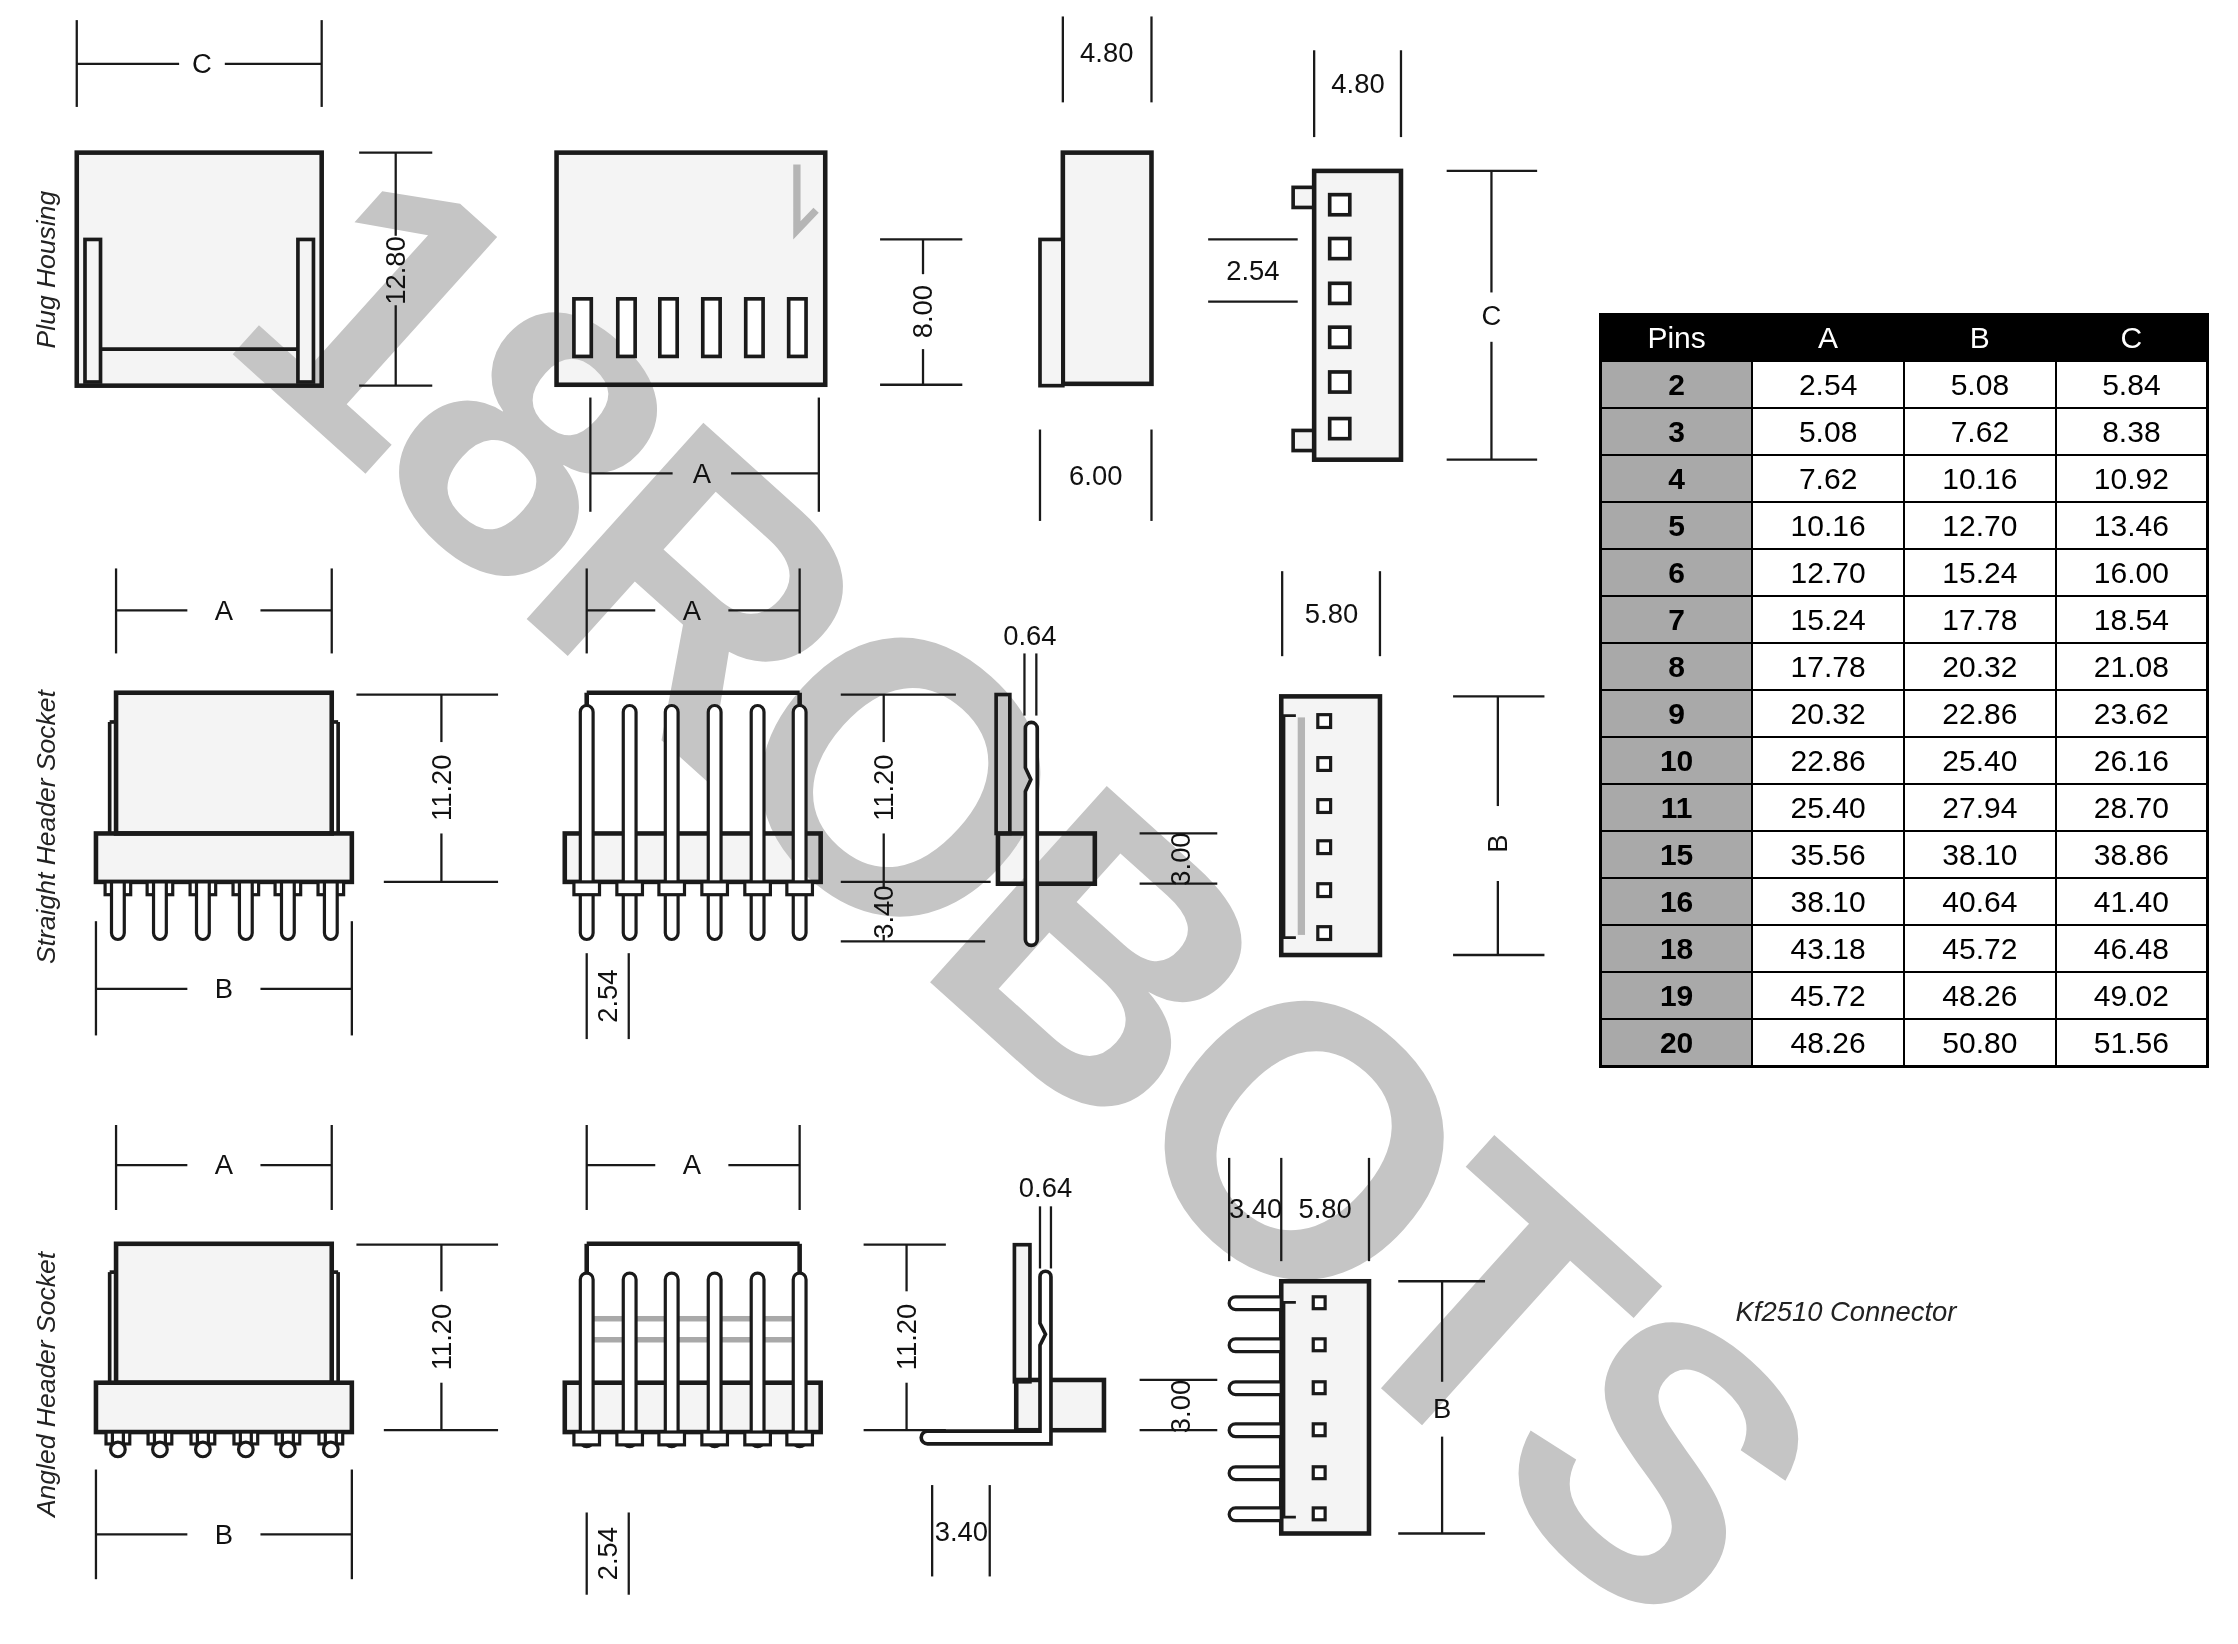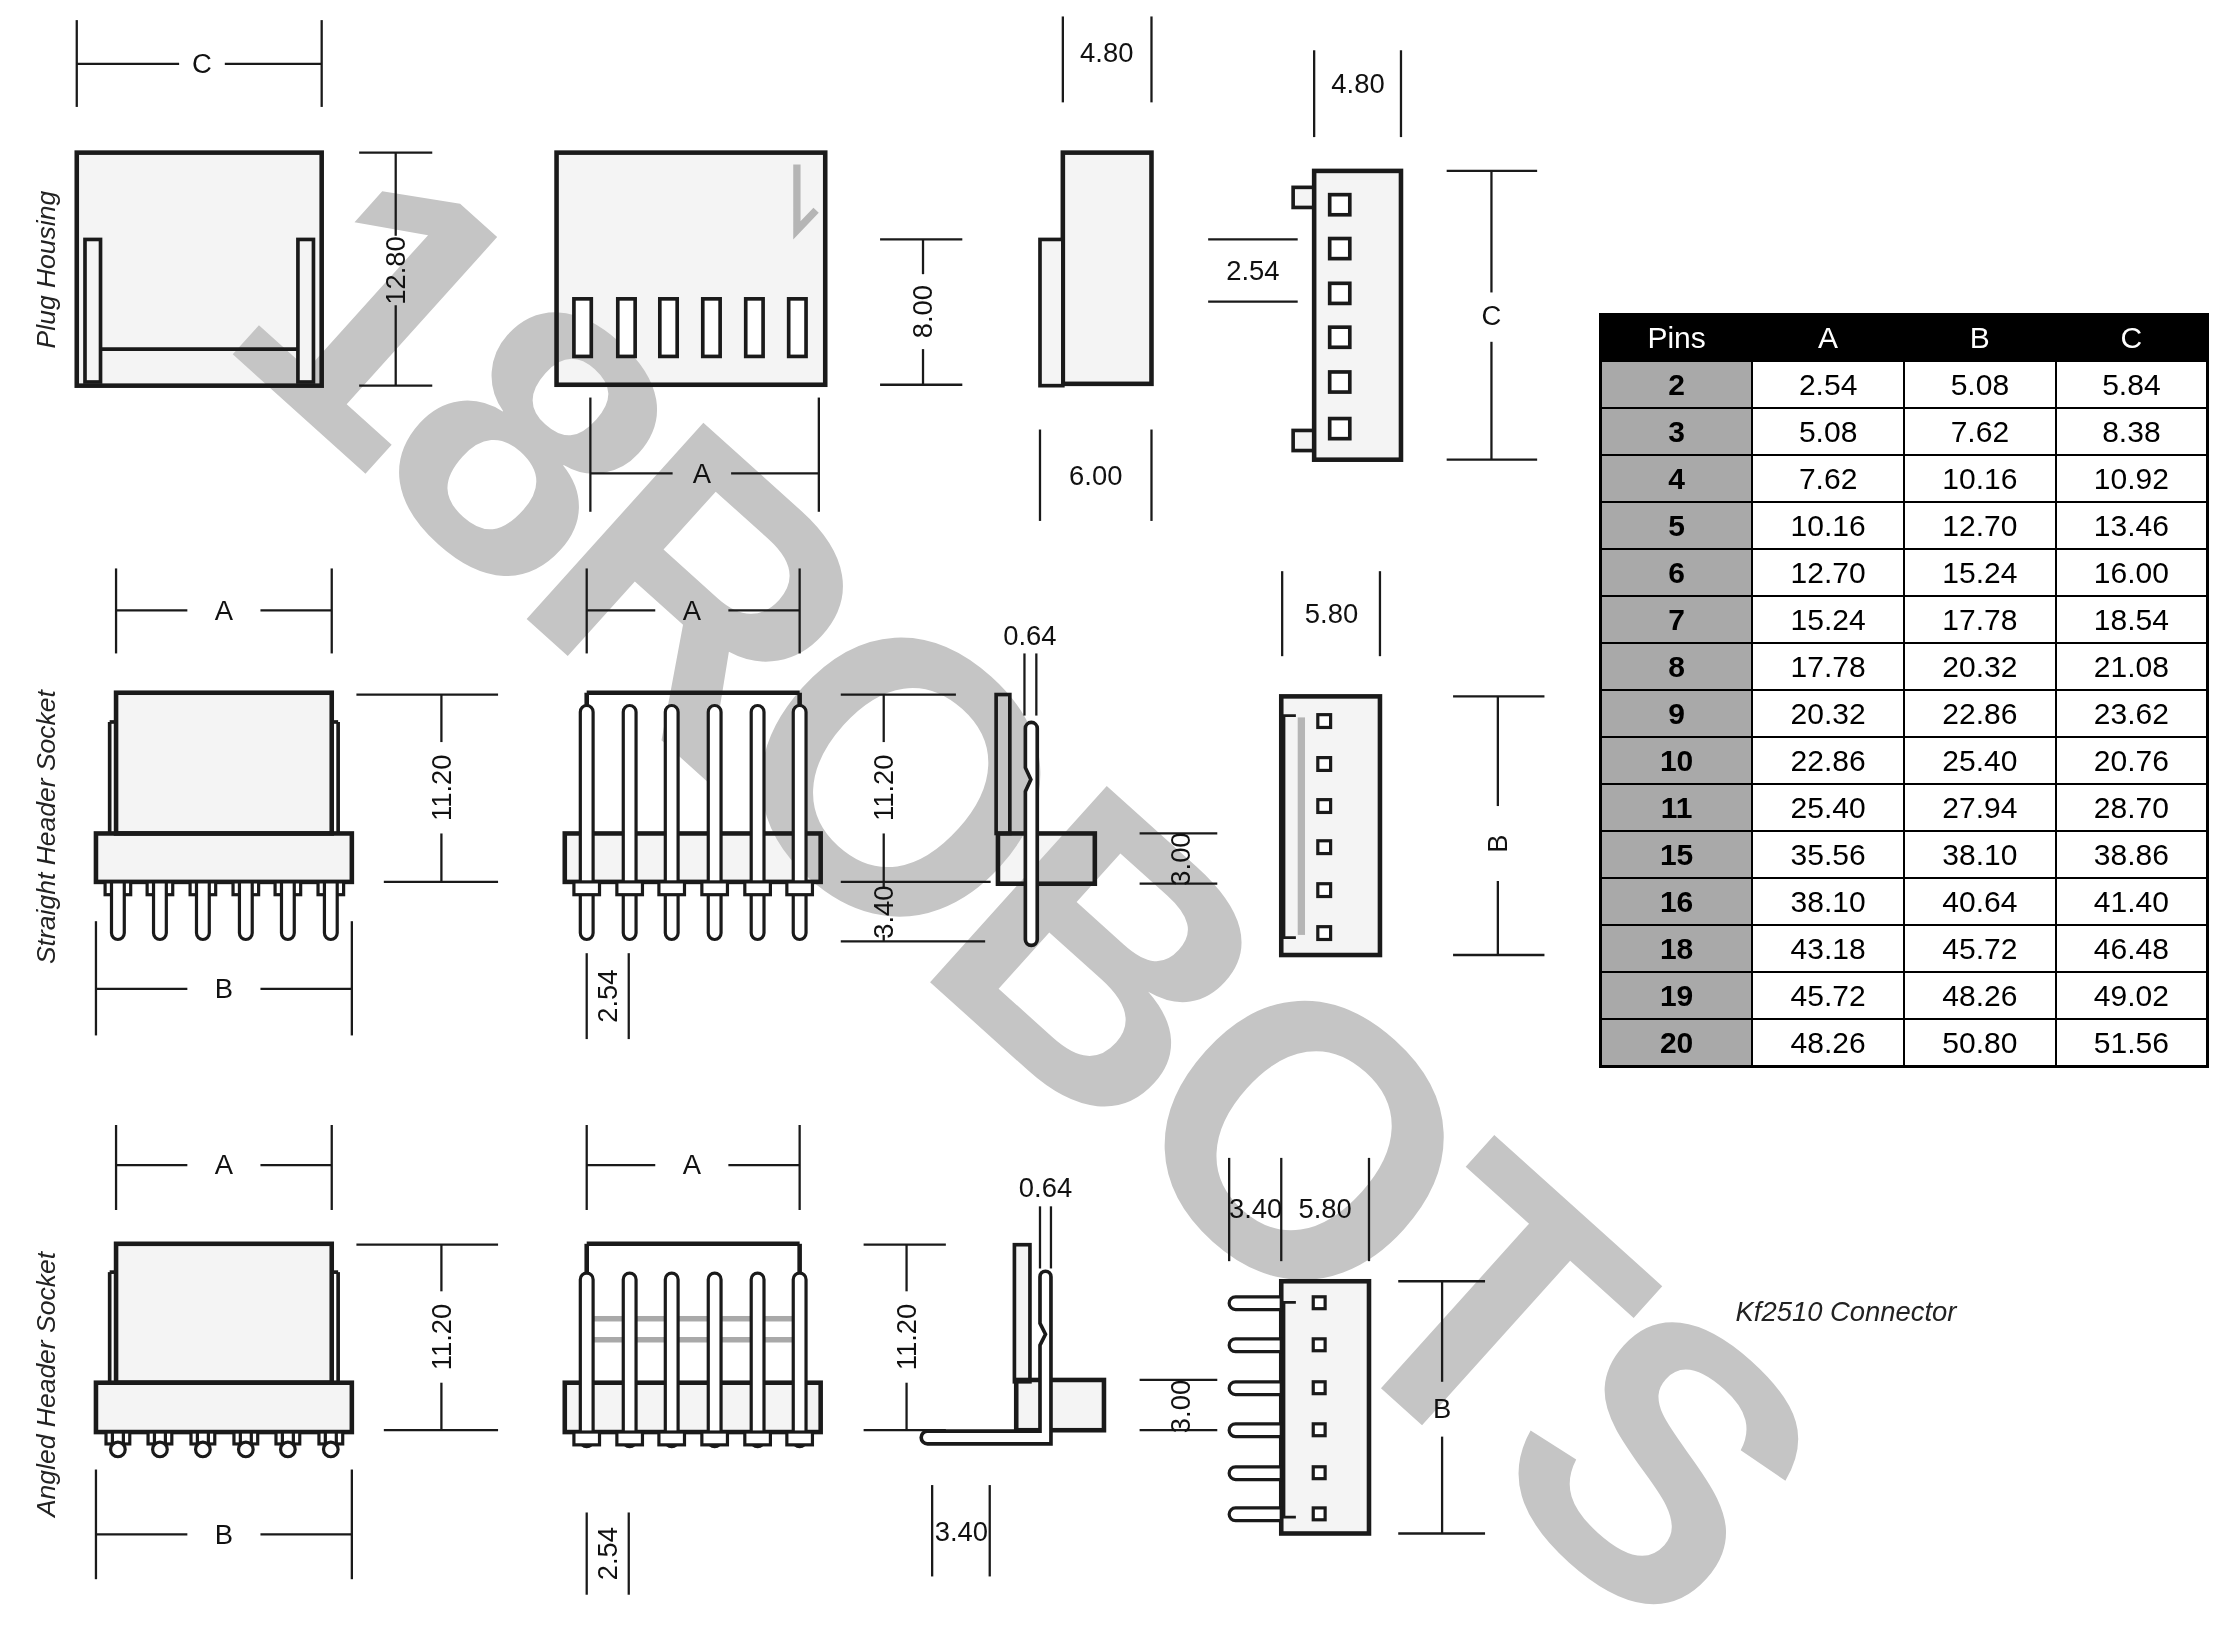--- a/index.html
+++ b/index.html
@@ -443,21 +443,21 @@
         <tr>
           <td>9</td>
           <td>20.32</td>
           <td>22.86</td>
           <td>23.62</td>
         </tr>
         <tr>
           <td>10</td>
           <td>22.86</td>
           <td>25.40</td>
-          <td>20.76</td>
+          <td>26.16</td>
         </tr>
         <tr>
           <td>11</td>
           <td>25.40</td>
           <td>27.94</td>
           <td>28.70</td>
         </tr>
         <tr>
           <td>15</td>
           <td>35.56</td>

